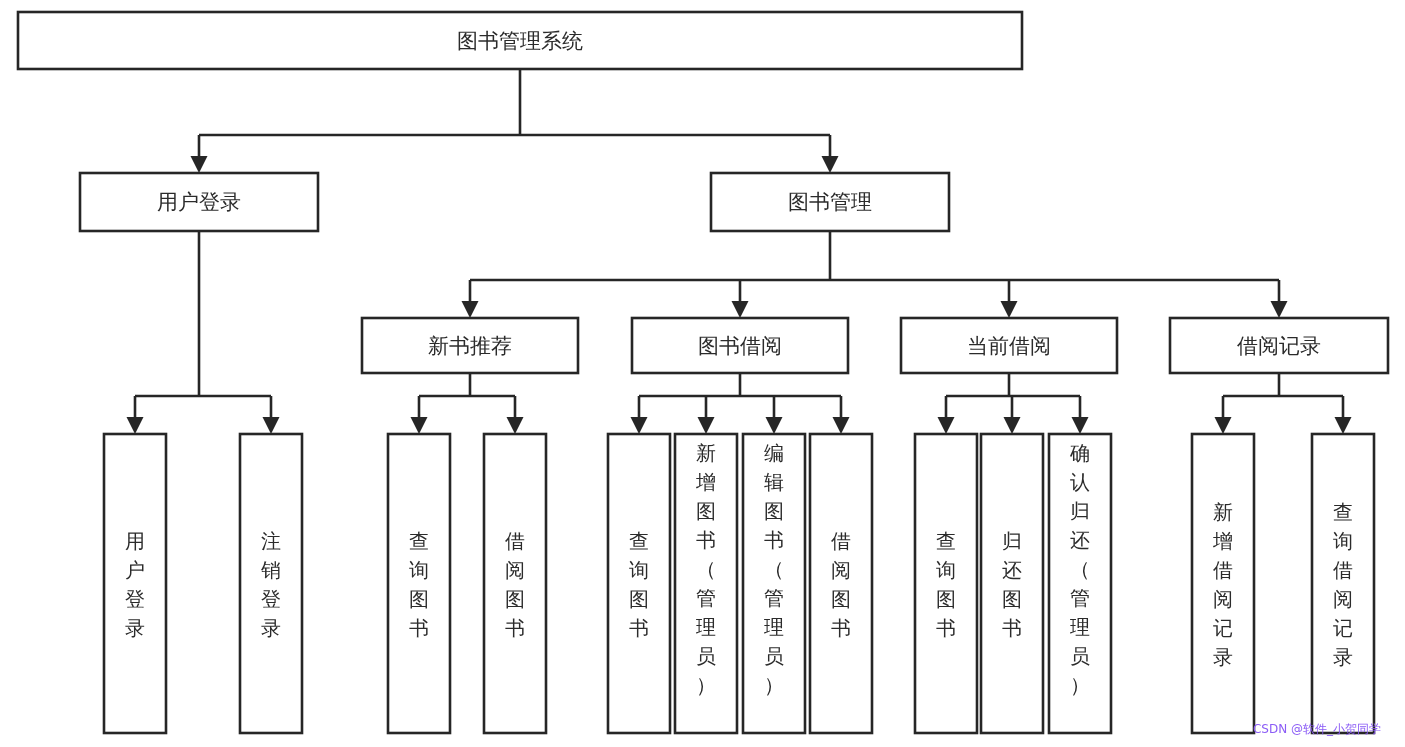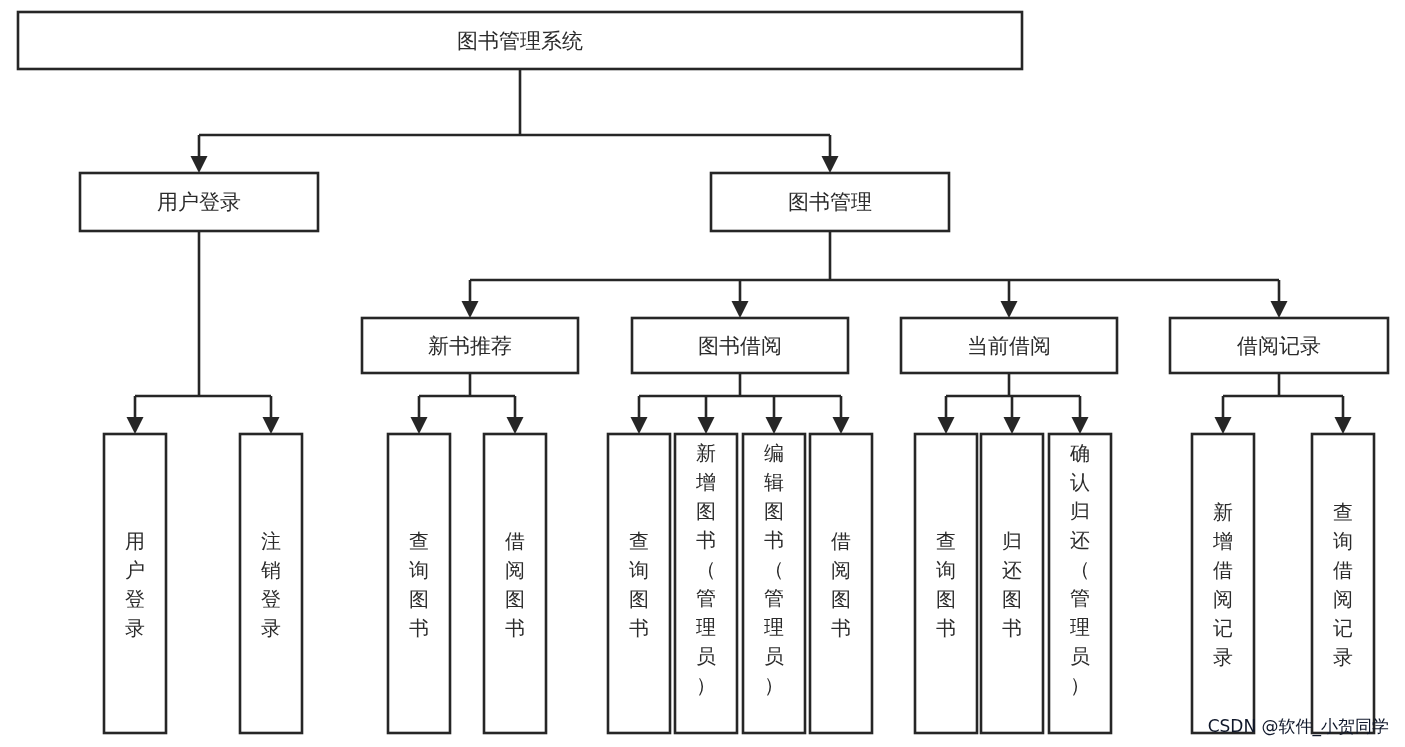--- a/index.html
+++ b/index.html
@@ -51,25 +51,25 @@
     stroke-width: 2.6;
     fill: none;
     stroke-linecap: butt;
   }
   .arrow-head {
     fill: #262626;
     stroke: none;
   }
   .watermark-text {
     position: absolute;
-    right: 16px;
+    right: 24px;
     bottom: 6px;
     font-family: "DejaVu Sans", "Liberation Sans", sans-serif;
-    font-size: 17px;
-    color: #0f172a;
+    font-size: 12px;
+    color: #8b5cf6;
     white-space: nowrap;
     user-select: none;
   }
 </style>
 </head>
 <body>
 
 <div id="diagram-root">
 
   <svg id="tree-svg" viewBox="0 0 1405 747" xmlns="http://www.w3.org/2000/svg">

